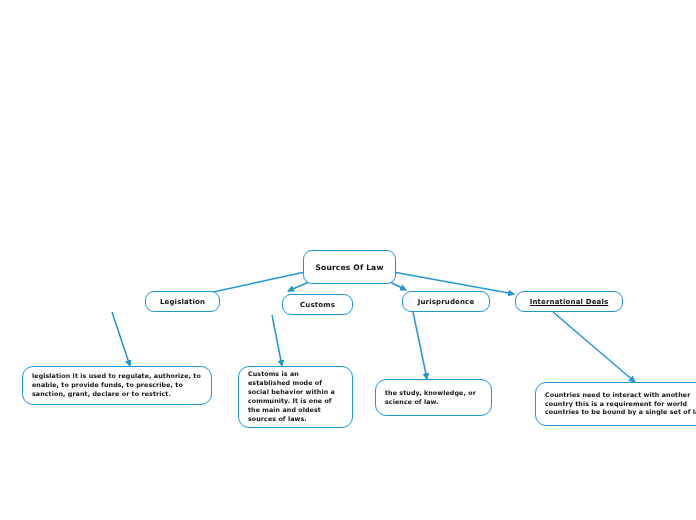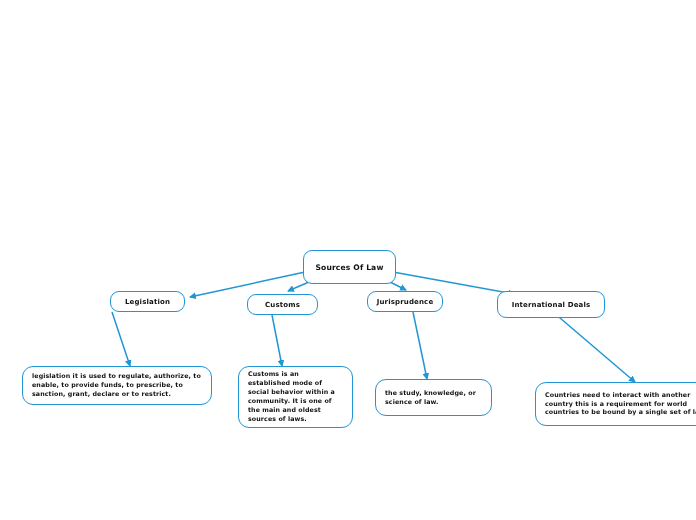--- a/index.html
+++ b/index.html
@@ -41,20 +41,21 @@
     font-weight: bold;
     letter-spacing: 0.15px;
     padding: 16px 7px;
   }
   .node-branch {
     border-radius: 9px;
     font-size: 7px;
     font-weight: bold;
     letter-spacing: 0.15px;
     padding: 0 11px;
+    margin-left: 35px;
   }
   .node-leaf {
     border-radius: 11px;
     font-size: 6.3px;
     font-weight: bold;
     line-height: 1.42;
     letter-spacing: 0.1px;
     text-align: left;
     justify-content: flex-start;
     padding: 5px 9px;
@@ -93,25 +94,25 @@
   </div>
 
   <div class="node node-branch" style="left:110px; top:291px; width:75px; height:21px;">
     <span>Legislation</span>
   </div>
 
   <div class="node node-branch" style="left:247px; top:294px; width:71px; height:21px;">
     <span>Customs</span>
   </div>
 
-  <div class="node node-branch" style="left:367px; top:291px; width:76px; height:21px;">
+  <div class="node node-branch" style="left:367px; top:291px; width:88px; height:21px;">
     <span>Jurisprudence</span>
   </div>
 
-  <div class="node node-branch" style="left:497px; top:291px; width:108px; height:27px;">
+  <div class="node node-branch" style="left:480px; top:291px; width:108px; height:21px;text-decoration:underline;">
     <span>International Deals</span>
   </div>
 
   <div class="node node-leaf" style="left:22px; top:366px; width:190px; height:39px;">
     <span class="leaf-text">legislation it is used to regulate, authorize, to enable, to provide funds, to prescribe, to sanction, grant, declare or to restrict.</span>
   </div>
 
   <div class="node node-leaf" style="left:238px; top:366px; width:115px; height:62px;">
     <span class="leaf-text">Customs is an established mode of social behavior within a community. It is one of the main and oldest sources of laws.</span>
   </div>

